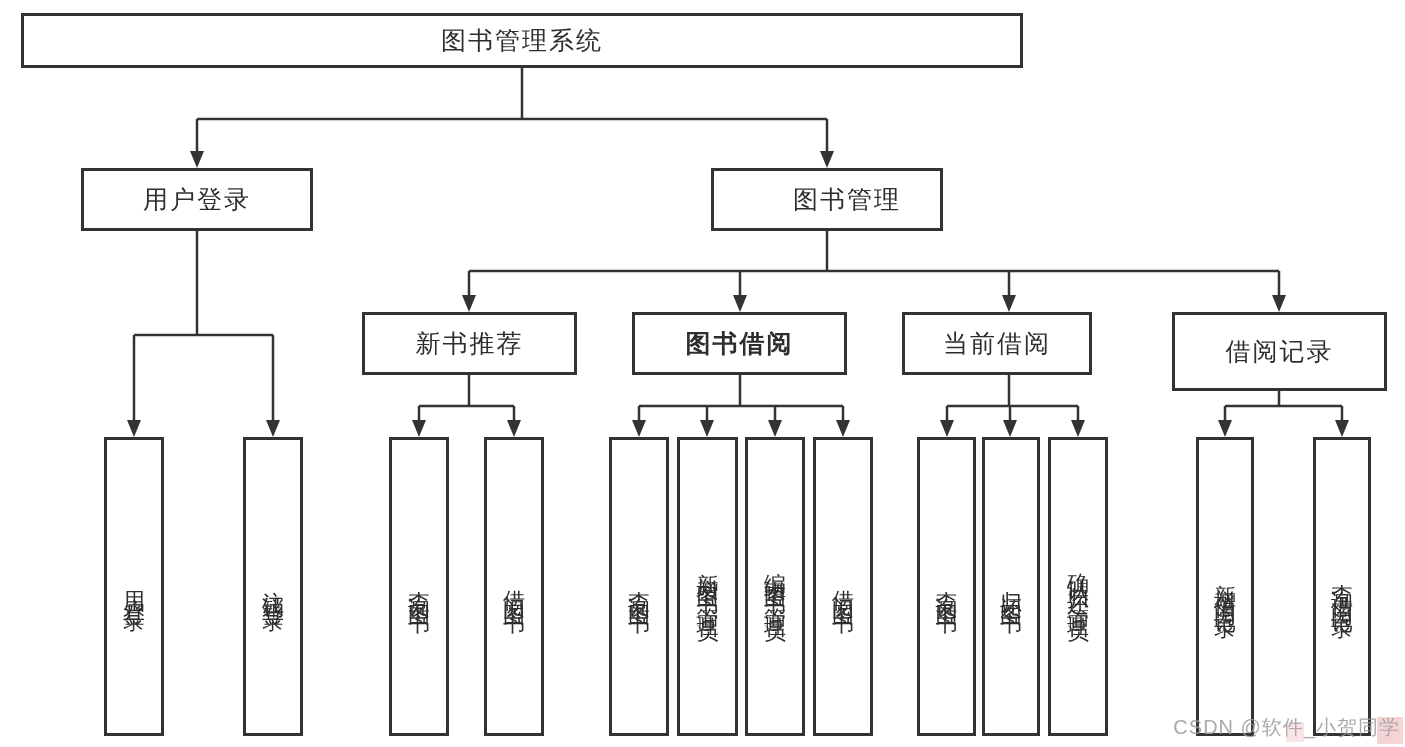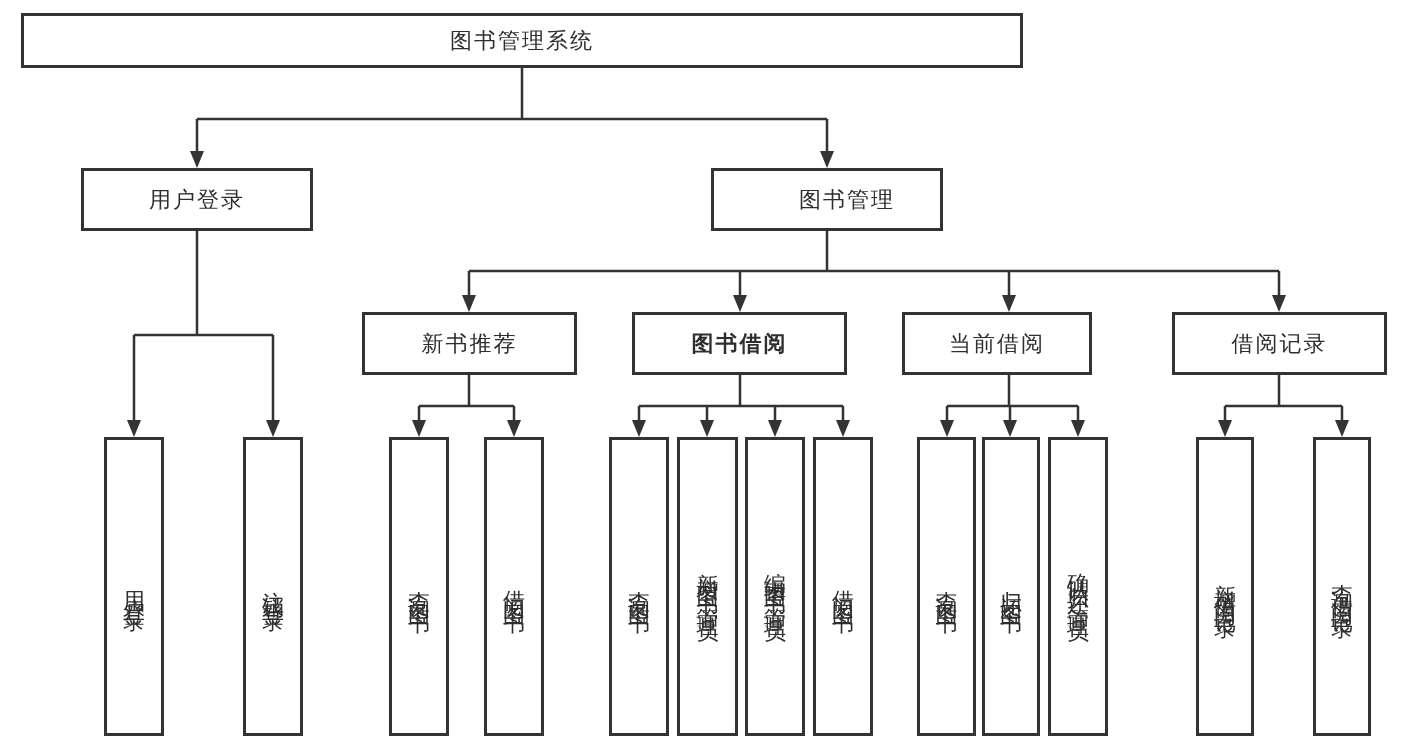--- a/index.html
+++ b/index.html
@@ -10,21 +10,21 @@
     font-family:"Liberation Sans","DejaVu Sans",sans-serif;
     color:#2e2e2e;
     overflow:hidden;
   }
   #edges{position:absolute;left:0;top:0;width:1405px;height:747px;}
   .hbox{
     position:absolute;
     background:#fff;
     border:3px solid #333;
     display:flex;align-items:center;justify-content:center;
-    font-size:22px;letter-spacing:2px;color:#2e2e2e;
+    font-size:25px;letter-spacing:2px;color:#2e2e2e;
     box-sizing:border-box;
   }
   .vbox{
     position:absolute;
     top:437px;height:299px;
     background:#fff;
     border:3px solid #333;
     display:flex;align-items:center;justify-content:center;
     box-sizing:border-box;
   }
@@ -109,21 +109,21 @@
 
   <div class="hbox" style="left:362px;top:312px;width:215px;height:63px;">
     <span>新书推荐</span>
   </div>
   <div class="hbox" style="left:632px;top:312px;width:215px;height:63px;font-weight:bold;">
     <span>图书借阅</span>
   </div>
   <div class="hbox" style="left:902px;top:312px;width:190px;height:63px;">
     <span>当前借阅</span>
   </div>
-  <div class="hbox" style="left:1172px;top:312px;width:215px;height:63px;">
+  <div class="hbox" style="left:1172px;top:312px;width:215px;height:79px;">
     <span>借阅记录</span>
   </div>
 
   <div class="vbox" style="left:104px;width:60px;">
     <span class="vlabel">用户登录</span>
   </div>
   <div class="vbox" style="left:243px;width:60px;">
     <span class="vlabel">注销登录</span>
   </div>
 
@@ -157,14 +157,19 @@
     <span class="vlabel">确认归还（管理员）</span>
   </div>
 
   <div class="vbox" style="left:1196px;width:58px;">
     <span class="vlabel">新增借阅记录</span>
   </div>
   <div class="vbox" style="left:1313px;width:58px;">
     <span class="vlabel">查询借阅记录</span>
   </div>
 
+  <div class="watermark">
+    <span class="wm-accent wm-accent-1"></span>
+    <span class="wm-accent wm-accent-2"></span>
+    <span class="wm-text">CSDN @软件_小贺同学</span>
+  </div>
 
 </div>
 
 </body></html>

